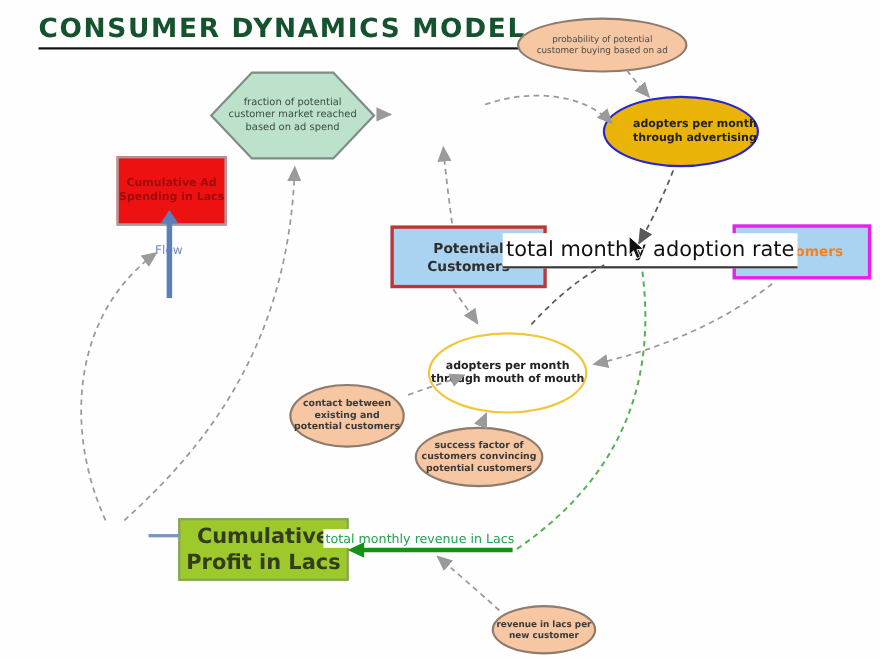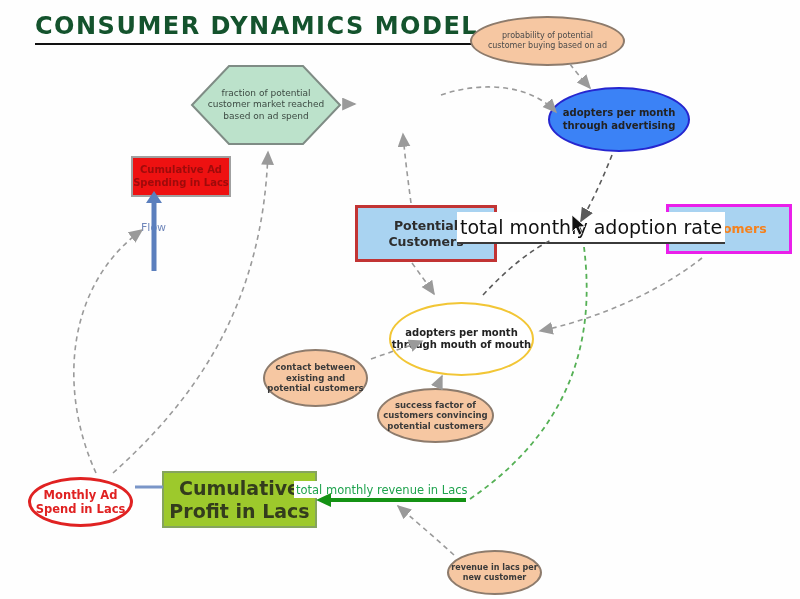--- a/index.html
+++ b/index.html
@@ -35,40 +35,39 @@
     <polygon points="192,105 229,66 303,66 340,105 303,144 229,144" fill="#bce2cb" stroke="#7f8c85" stroke-width="2"></polygon>
   </svg>
 
   <h1 class="title">CONSUMER DYNAMICS MODEL</h1>
 
   <div class="node ellipse peach" style="left:470px;top:16px;width:155px;height:50px;font-size:8px;padding:0 12px;">probability of potential customer buying based on ad</div>
 
   <div class="node" style="left:200px;top:74px;width:132px;height:62px;font-size:9px;color:#3d4b43;">fraction of potential customer market reached based on ad spend</div>
 
 
-  <div class="node ellipse" style="left:548px;top:87px;width:142px;height:65px;background:#3b82f6;border:2px solid #2626cf;font-size:10px;font-weight:bold;color:#222;">adopters per month through advertising</div>
+  <div class="node ellipse" style="left:548px;top:87px;width:142px;height:65px;background:#eab308;border:2px solid #2626cf;font-size:10px;font-weight:bold;color:#222;text-align:right;">adopters per month through advertising</div>
 
 
-  <div class="node redfill" style="left:106px;top:156px;width:100px;height:41px;border:2px solid #a0a0a0;font-size:10px;margin-left:25px;">Cumulative Ad Spending in Lacs</div>
+  <div class="node redfill" style="left:106px;top:142px;width:100px;height:63px;border:2px solid #a0a0a0;font-size:10px;">Cumulative Ad Spending in Lacs</div>
 
   <div class="flowlbl">Flow</div>
 
   <div class="node stockblue" style="left:355px;top:205px;width:142px;height:57px;border:3px solid #c23434;font-size:12.5px;color:#2e2e2e;">Potential Customers</div>
 
   <div class="node stockblue" style="left:666px;top:204px;width:126px;height:50px;border:3px solid #ea1fea;font-size:12.5px;color:#f5821e;">Customers</div>
 
   <div class="whitebox" style="left:457px;top:212px;height:32px;font-size:19px;color:#101010;border-bottom:2px solid #3a3a3a;padding:0 3px;">total monthly adoption rate</div>
 
   <div class="node ellipse" style="left:389px;top:302px;width:145px;height:74px;background:#fff;border:2px solid #f2c636;font-size:10px;font-weight:bold;color:#222;">adopters per month through mouth of mouth</div>
 
   <div class="node ellipse peach bold" style="left:263px;top:349px;width:105px;height:58px;font-size:8.5px;">contact between existing and potential customers</div>
 
   <div class="node ellipse peach bold" style="left:377px;top:388px;width:117px;height:55px;font-size:8.5px;">success factor of customers convincing potential customers</div>
 
-  <div class="node ellipse" style="left:28px;top:477px;width:105px;height:50px;background:#fff;border:3px solid #e02222;font-size:11.5px;font-weight:bold;color:#e02222;">Monthly Ad Spend in Lacs</div>
 
   <div class="node" style="left:162px;top:471px;width:155px;height:57px;background:#9dc92c;border:2px solid #85a45e;font-size:19px;font-weight:bold;color:#333c1d;line-height:1.2;">Cumulative Profit in Lacs</div>
 
   <div class="whitebox" style="left:294px;top:481px;height:17px;font-size:11.5px;font-weight:normal;color:#1fa34e;padding:0 2px;">total monthly revenue in Lacs</div>
 
   <div class="node ellipse peach bold" style="left:447px;top:550px;width:95px;height:45px;font-size:8px;">revenue in lacs per new customer</div>
 
   <svg class="links" width="800" height="599">
     <defs>
       <marker id="mg" markerWidth="10" markerHeight="9" refX="8" refY="4" orient="auto">

